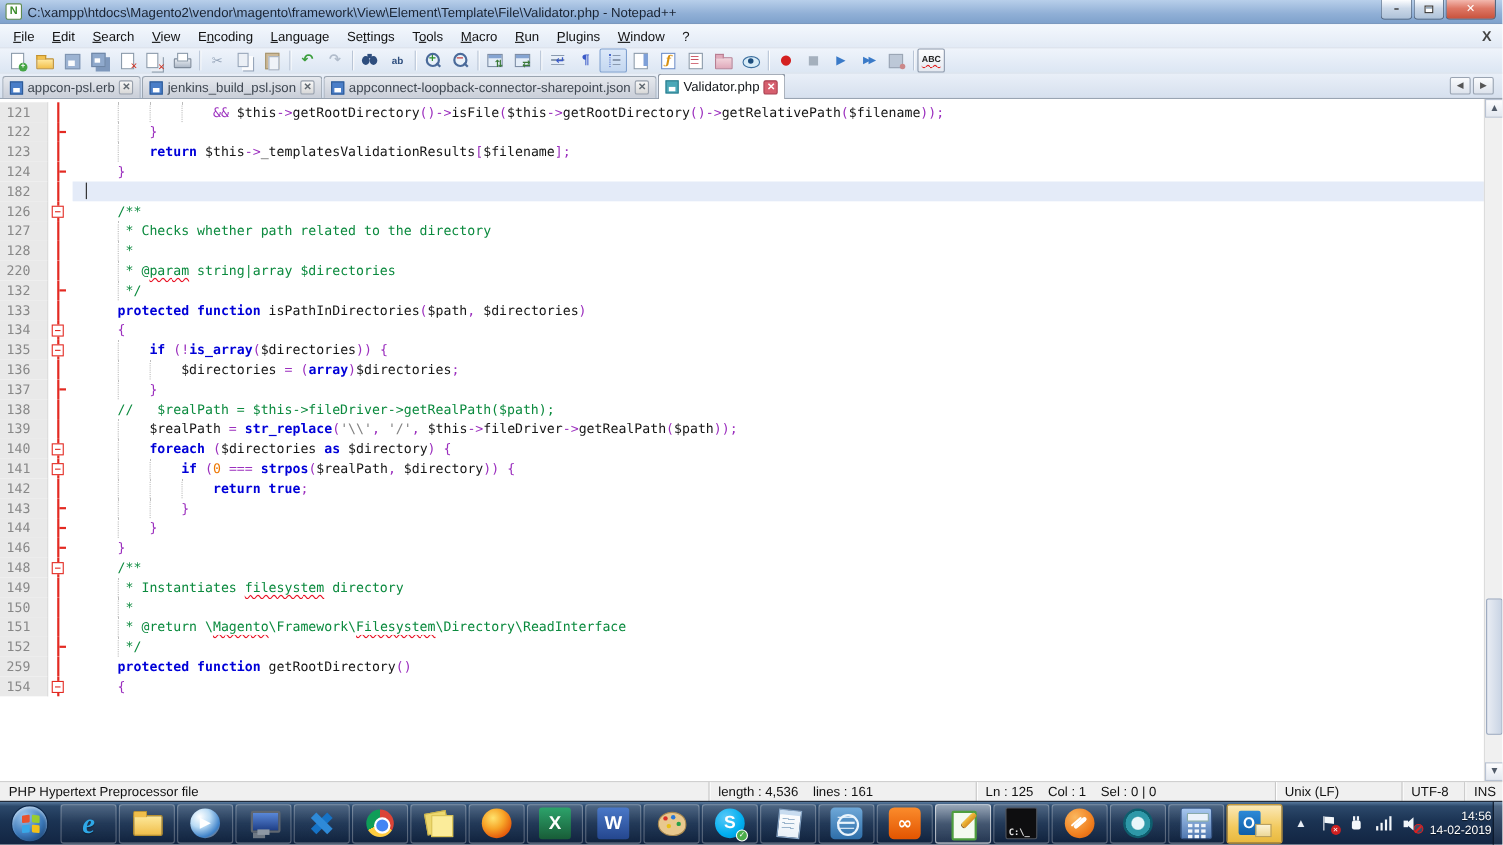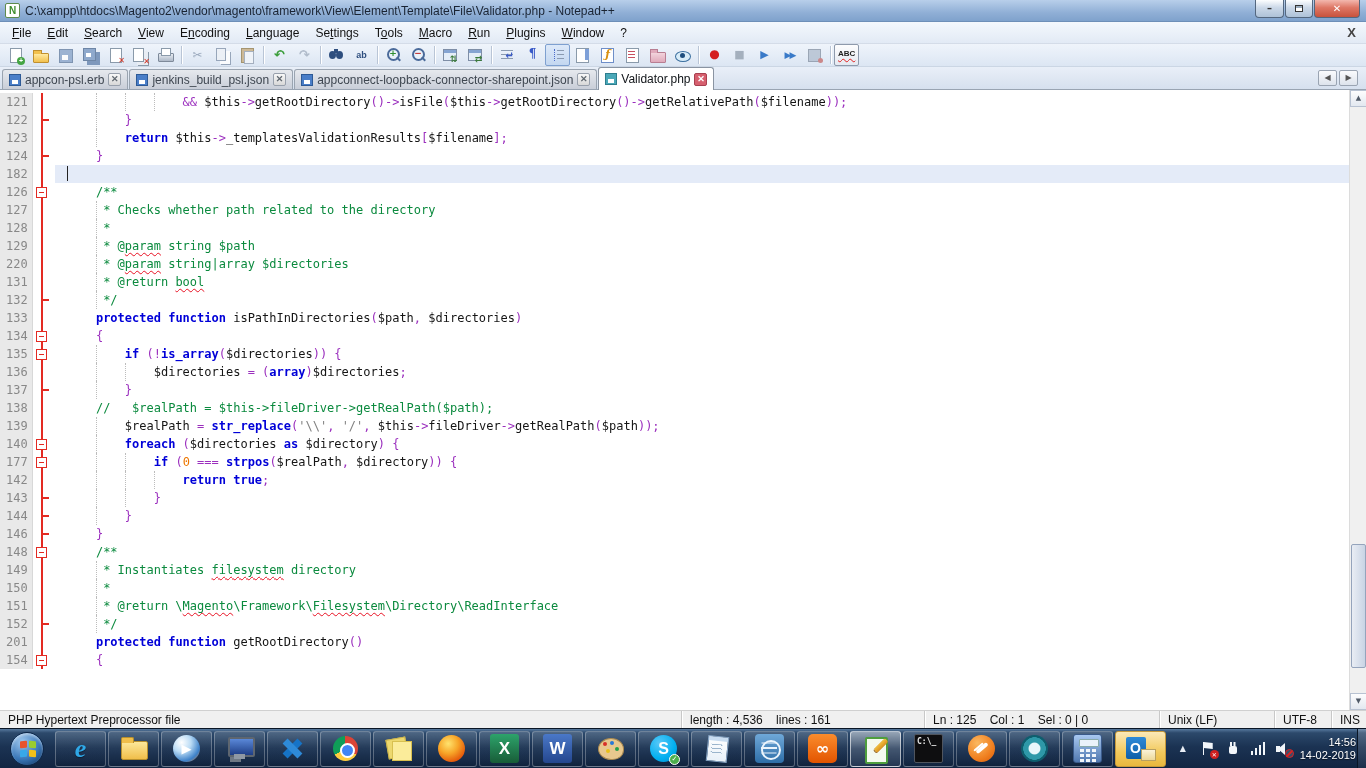--- a/index.html
+++ b/index.html
@@ -93,21 +93,21 @@
   .tab.active .tab-file-icon{background:#4AA8B8;border-color:#2E7E8E}
   .tab-close{width:13px;height:13px;flex:none;border:1px solid #98A0AC;border-radius:2px;background:linear-gradient(#F8F8F8,#D8D8D8);color:#606870;font:bold 9px/11px "Liberation Sans",sans-serif;text-align:center}
   .tab.active .tab-close{background:#D65F6E;border-color:#A84050;color:#FFF}
   #tab-scroll{position:absolute;right:8px;bottom:3px;display:flex;gap:2px}
   .tab-arrow{width:19px;height:16px;border:1px solid #9AA4B2;background:linear-gradient(#FAFBFD,#DDE3EC);font:8px/14px "DejaVu Sans",sans-serif;color:#555;text-align:center;border-radius:2px}
 
   
   #editor{position:relative;height:620px;background:#FFF;overflow:hidden}
   #editor-inner{position:absolute;left:0;top:0;right:17px;bottom:0;padding-top:3px}
   .row{display:flex;height:18px;line-height:18px;font-family:"DejaVu Sans Mono",monospace;font-size:12px}
-  .ln{width:33px;flex:none;background:#E9E9E9;color:#888;padding-left:6px;border-right:1px solid #D8D8D8}
+  .ln{width:44px;flex:none;background:#E9E9E9;color:#888;padding-left:6px;border-right:1px solid #D8D8D8}
   .fold{width:22px;flex:none;position:relative;background:#FFF}
   .fold .vl{position:absolute;left:8px;top:0;bottom:0;width:2px;background:#E32A22}
   .fold .tick{position:absolute;left:10px;top:8px;width:6px;height:2px;background:#E32A22}
   .fold .bx{position:absolute;left:3px;top:4px;width:11px;height:11px;background:#FFF;border:1px solid #E32A22}
   .fold .bx::after{content:"";position:absolute;left:2px;right:2px;top:4px;height:1px;background:#E32A22}
   .code{flex:1;position:relative;white-space:pre;color:#151515;padding-left:12px}
   .row.cur .code{background:#E4EBF8}
   .ig{position:absolute;top:0;bottom:0;width:0;border-left:1px dotted #BCBCBC}
   .caret{position:absolute;left:12px;top:1px;width:1px;height:15px;background:#222}
   .tk-d{color:#151515}
@@ -120,21 +120,21 @@
   
   #vscroll{position:absolute;right:0;top:0;bottom:0;width:17px;background:#F0F0F0;border-left:1px solid #DCDCDC}
   .sbtn{position:absolute;left:0;width:17px;height:17px;background:linear-gradient(#FDFDFE,#E3E8F0);border:1px solid #B8C2D2;font:7px/15px "DejaVu Sans",sans-serif;color:#505A68;text-align:center}
   #sb-up{top:0}#sb-down{bottom:0}
   #sb-thumb{position:absolute;left:1px;width:15px;top:454px;height:124px;background:linear-gradient(90deg,#E9EDF4,#C9D4E4);border:1px solid #95A4BC;border-radius:2px}
 
   
   #statusbar{height:18px;background:#F0F0F0;border-top:1px solid #D0D0D0;display:flex;align-items:center;font-size:12px;color:#111;white-space:pre}
   .sseg{padding:0 8px;height:100%;display:flex;align-items:center;border-right:1px solid #C8C8C8;box-shadow:1px 0 0 #FFF}
   .sseg.s1{flex:1}
-  .sseg.s2{width:243px}.sseg.s3{width:235px}.sseg.s4{width:115px}.sseg.s5{width:57px}.sseg.s6{width:34px;border-right:none}
+  .sseg.s2{width:243px}.sseg.s3{width:272px}.sseg.s4{width:115px}.sseg.s5{width:57px}.sseg.s6{width:34px;border-right:none}
 
   
   #taskbar{height:40px;background:linear-gradient(#57799E 0%,#2C496B 10%,#1B3353 45%,#122542 100%);display:flex;align-items:center;position:relative;border-top:1px solid #0A1626}
   #start-orb{width:54px;height:38px;display:flex;align-items:center;justify-content:center;flex:none}
   #orb{width:34px;height:34px;border-radius:50%;background:radial-gradient(circle at 35% 28%,#9CC6EE,#3A77B8 55%,#11335F 95%);border:1px solid #0E2748;position:relative;box-shadow:inset 0 2px 3px rgba(255,255,255,.55)}
   #orb .fl{position:absolute;width:7px;height:7px;border-radius:1px}
   #orb .f1{left:9px;top:8px;background:#E8522E;transform:skewY(-6deg)}
   #orb .f2{left:18px;top:8px;background:#9ACC2E;transform:skewY(6deg)}
   #orb .f3{left:9px;top:17px;background:#38A8E8;transform:skewY(-6deg)}
   #orb .f4{left:18px;top:17px;background:#F2C018;transform:skewY(6deg)}
@@ -166,21 +166,21 @@
   [data-name="skype-icon"] .badge{position:absolute;right:-2px;bottom:-2px;width:11px;height:11px;border-radius:50%;background:#4CAE4C;border:1px solid #FFF;color:#FFF;font:bold 7px/9px "DejaVu Sans",sans-serif;text-align:center;z-index:2}
   [data-name="notepad-icon"]::before{content:"";position:absolute;left:5px;top:2px;width:19px;height:24px;background:linear-gradient(#FFF,#E8F0F8);border:1px solid #8AA8C8;transform:rotate(6deg);box-shadow:inset 0 4px 0 #C8DCF0}
   [data-name="notepad-icon"]::after{content:"";position:absolute;left:9px;top:10px;width:11px;height:10px;background:repeating-linear-gradient(#9AB4CC 0 1px,transparent 1px 4px);transform:rotate(6deg)}
   [data-name="web-browser-icon"]{background:linear-gradient(#6FA8D8,#2E6EA8);border-radius:4px}
   [data-name="web-browser-icon"]::before{content:"";position:absolute;left:6px;top:6px;width:16px;height:16px;border:2px solid #EAF4FC;border-radius:50%}
   [data-name="web-browser-icon"]::after{content:"";position:absolute;left:6px;top:13px;width:16px;height:2px;background:#EAF4FC;box-shadow:0 -5px 0 -0.5px #EAF4FC,0 5px 0 -0.5px #EAF4FC}
   [data-name="xampp-icon"]{background:linear-gradient(#FB8C2C,#E25400);border-radius:5px}
   [data-name="xampp-icon"] .gl{color:#FFF;font:bold 16px/27px "DejaVu Sans",sans-serif}
   [data-name="notepad-plus-plus-icon"]::before{content:"";position:absolute;left:4px;top:3px;width:19px;height:23px;background:#F4FAF0;border:2px solid #4E9E3E;border-radius:2px}
   [data-name="notepad-plus-plus-icon"]::after{content:"";position:absolute;left:12px;top:9px;width:16px;height:5px;background:linear-gradient(#F2C040,#D89020);transform:rotate(-45deg);border-radius:2px;box-shadow:-1px 0 0 #8E5E18}
-  [data-name="command-prompt-icon"]{background:#0E0E10;border:1px solid #50555E;border-radius:2px;justify-content:flex-start;align-items:flex-start}
+  [data-name="command-prompt-icon"]{background:#0E0E10;border:1px solid #50555E;border-radius:2px;justify-content:flex-start;align-items:flex-end}
   [data-name="command-prompt-icon"] .gl{color:#E8E8E8;font:bold 8px/10px "DejaVu Sans Mono",monospace;padding:2px 0 0 2px}
   [data-name="screen-tool-icon"]::before{content:"";position:absolute;inset:1px;border-radius:50%;background:radial-gradient(circle at 35% 30%,#FBB860,#F08020 60%,#D85808)}
   [data-name="screen-tool-icon"]::after{content:"";position:absolute;left:8px;top:12px;width:14px;height:4px;background:#FFF;border-radius:2px;transform:rotate(-40deg);box-shadow:-2px -3px 0 -1px #FFF}
   [data-name="vpn-client-icon"]::before{content:"";position:absolute;inset:1px;border-radius:50%;background:radial-gradient(circle,#E8F6FA 0 28%,#2E98A8 34% 58%,#0E5E6E 60% 100%)}
   [data-name="calculator-icon"]{background:linear-gradient(#A8C8F0,#5078B0);border-radius:3px;border:1px solid #3A5A8A}
   [data-name="calculator-icon"]::before{content:"";position:absolute;left:5px;top:4px;width:18px;height:6px;background:#EAF2FA;border:1px solid #8AA;border-radius:1px}
   [data-name="calculator-icon"]::after{content:"";position:absolute;left:6px;top:14px;width:4px;height:3px;background:#F0F5FA;box-shadow:6px 0 0 #F0F5FA,12px 0 0 #F0F5FA,0 5px 0 #F0F5FA,6px 5px 0 #F0F5FA,12px 5px 0 #F0F5FA,0 10px 0 #F0F5FA,6px 10px 0 #F0F5FA,12px 10px 0 #F0F5FA}
   [data-name="outlook-icon"]::before{content:"";position:absolute;left:0;top:3px;width:20px;height:22px;background:linear-gradient(#2E8AD8,#0E5EA8);border-radius:2px}
   [data-name="outlook-icon"] .gl{position:absolute;left:4px;top:5px;color:#FFF;font:bold 14px/18px "Liberation Sans",sans-serif;z-index:1}
   [data-name="outlook-icon"]::after{content:"";position:absolute;right:-1px;bottom:2px;width:13px;height:10px;background:linear-gradient(#FBF3D8,#EDD898);border:1px solid #B8A060;z-index:2}
@@ -461,41 +461,27 @@
           <div class="code" data-name="code-text"><span class="ig" data-name="indent-guide" style="left: calc(4ch + 12px);"></span><span class="tk-d">     </span><span class="tk-c">* Checks whether path related to the directory</span></div>
         </div>
         <div class="row" data-name="code-line">
           <div class="ln" data-name="line-number">128</div>
           <div class="fold" data-name="fold-margin">
             <span class="vl" data-name="fold-line"></span>
           </div>
           <div class="code" data-name="code-text"><span class="ig" data-name="indent-guide" style="left: calc(4ch + 12px);"></span><span class="tk-d">     </span><span class="tk-c">*</span></div>
         </div>
         <div class="row" data-name="code-line">
-          <div class="ln" data-name="line-number">129</div>
-          <div class="fold" data-name="fold-margin">
-            <span class="vl" data-name="fold-line"></span>
-          </div>
-          <div class="code" data-name="code-text"><span class="ig" data-name="indent-guide" style="left: calc(4ch + 12px);"></span><span class="tk-d">     </span><span class="tk-c">* @</span><span class="tk-c sq">param</span><span class="tk-c"> string $path</span></div>
-        </div>
-        <div class="row" data-name="code-line">
           <div class="ln" data-name="line-number">220</div>
           <div class="fold" data-name="fold-margin">
             <span class="vl" data-name="fold-line"></span>
           </div>
           <div class="code" data-name="code-text"><span class="ig" data-name="indent-guide" style="left: calc(4ch + 12px);"></span><span class="tk-d">     </span><span class="tk-c">* @</span><span class="tk-c sq">param</span><span class="tk-c"> string|array $directories</span></div>
         </div>
         <div class="row" data-name="code-line">
-          <div class="ln" data-name="line-number">131</div>
-          <div class="fold" data-name="fold-margin">
-            <span class="vl" data-name="fold-line"></span>
-          </div>
-          <div class="code" data-name="code-text"><span class="ig" data-name="indent-guide" style="left: calc(4ch + 12px);"></span><span class="tk-d">     </span><span class="tk-c">* @return </span><span class="tk-c sq">bool</span></div>
-        </div>
-        <div class="row" data-name="code-line">
           <div class="ln" data-name="line-number">132</div>
           <div class="fold" data-name="fold-margin">
             <span class="vl" data-name="fold-line"></span>
             <span class="tick" data-name="fold-end-icon"></span>
           </div>
           <div class="code" data-name="code-text"><span class="ig" data-name="indent-guide" style="left: calc(4ch + 12px);"></span><span class="tk-d">     </span><span class="tk-c">*/</span></div>
         </div>
         <div class="row" data-name="code-line">
           <div class="ln" data-name="line-number">133</div>
           <div class="fold" data-name="fold-margin">
@@ -550,21 +536,21 @@
         </div>
         <div class="row" data-name="code-line">
           <div class="ln" data-name="line-number">140</div>
           <div class="fold" data-name="fold-margin">
             <span class="vl" data-name="fold-line"></span>
             <span class="bx" data-name="fold-collapse-icon"></span>
           </div>
           <div class="code" data-name="code-text"><span class="ig" data-name="indent-guide" style="left: calc(4ch + 12px);"></span><span class="tk-d">        </span><span class="tk-k">foreach</span><span class="tk-d"> </span><span class="tk-o">(</span><span class="tk-d">$directories</span><span class="tk-d"> </span><span class="tk-k">as</span><span class="tk-d"> $directory</span><span class="tk-o">)</span><span class="tk-d"> </span><span class="tk-o">{</span></div>
         </div>
         <div class="row" data-name="code-line">
-          <div class="ln" data-name="line-number">177</div>
+          <div class="ln" data-name="line-number">141</div>
           <div class="fold" data-name="fold-margin">
             <span class="vl" data-name="fold-line"></span>
             <span class="bx" data-name="fold-collapse-icon"></span>
           </div>
           <div class="code" data-name="code-text"><span class="ig" data-name="indent-guide" style="left: calc(4ch + 12px);"></span><span class="ig" data-name="indent-guide" style="left: calc(8ch + 12px);"></span><span class="tk-d">            </span><span class="tk-k">if</span><span class="tk-d"> </span><span class="tk-o">(</span><span class="tk-n">0</span><span class="tk-d"> </span><span class="tk-o">===</span><span class="tk-d"> </span><span class="tk-k">strpos</span><span class="tk-o">(</span><span class="tk-d">$realPath</span><span class="tk-o">,</span><span class="tk-d"> $directory</span><span class="tk-o">))</span><span class="tk-d"> </span><span class="tk-o">{</span></div>
         </div>
         <div class="row" data-name="code-line">
           <div class="ln" data-name="line-number">142</div>
           <div class="fold" data-name="fold-margin">
             <span class="vl" data-name="fold-line"></span>
@@ -626,21 +612,21 @@
         </div>
         <div class="row" data-name="code-line">
           <div class="ln" data-name="line-number">152</div>
           <div class="fold" data-name="fold-margin">
             <span class="vl" data-name="fold-line"></span>
             <span class="tick" data-name="fold-end-icon"></span>
           </div>
           <div class="code" data-name="code-text"><span class="ig" data-name="indent-guide" style="left: calc(4ch + 12px);"></span><span class="tk-d">     </span><span class="tk-c">*/</span></div>
         </div>
         <div class="row" data-name="code-line">
-          <div class="ln" data-name="line-number">201</div>
+          <div class="ln" data-name="line-number">259</div>
           <div class="fold" data-name="fold-margin">
             <span class="vl" data-name="fold-line"></span>
           </div>
           <div class="code" data-name="code-text"><span class="tk-d">    </span><span class="tk-k">protected</span><span class="tk-d"> </span><span class="tk-k">function</span><span class="tk-d"> getRootDirectory</span><span class="tk-o">()</span></div>
         </div>
         <div class="row" data-name="code-line">
           <div class="ln" data-name="line-number">154</div>
           <div class="fold" data-name="fold-margin">
             <span class="vl" data-name="fold-line"></span>
             <span class="bx" data-name="fold-collapse-icon"></span>

